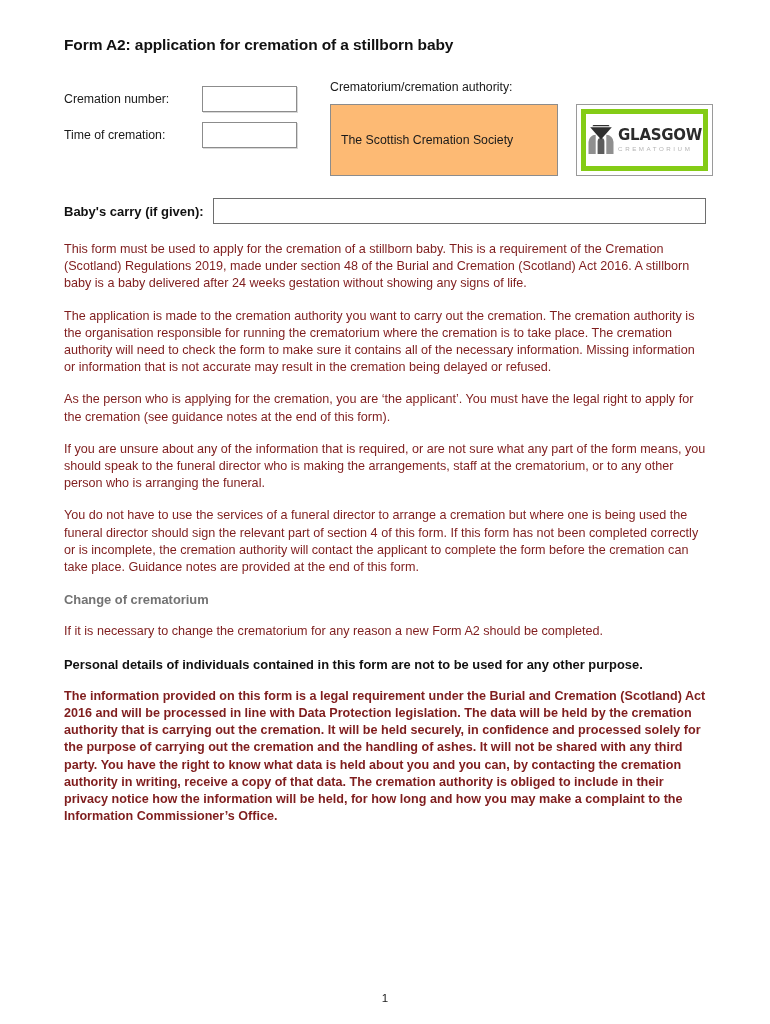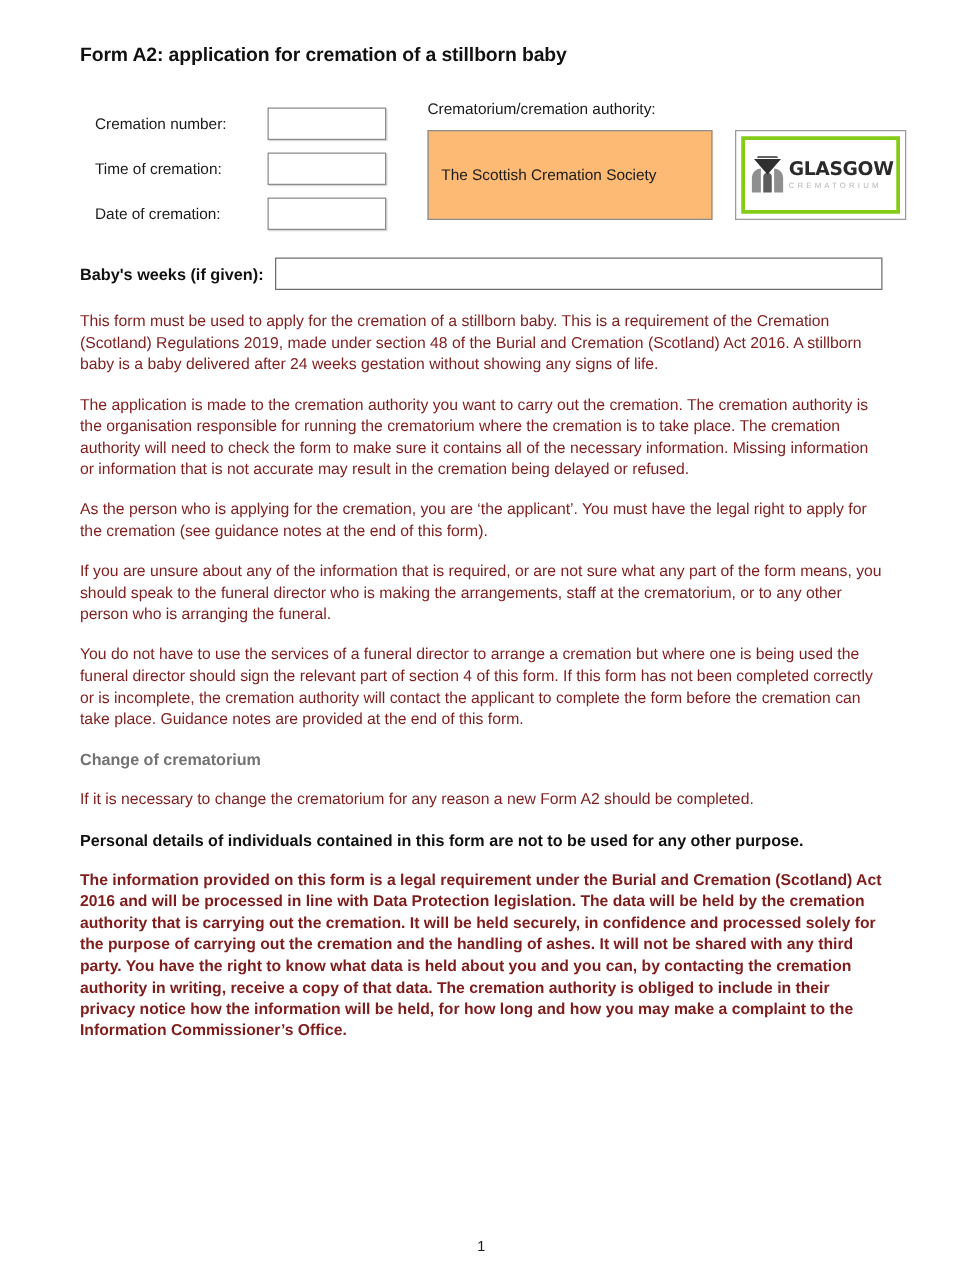--- a/index.html
+++ b/index.html
@@ -32,21 +32,20 @@
     margin: 0;
     padding-top: 8px;
     color: #111111;
   }
 
   
   .header-block {
     margin-top: 26px;
     display: flex;
     align-items: flex-start;
-    margin-left: 12px;
   }
   .left-fields {
     width: 258px;
     flex: 0 0 258px;
     padding-top: 6px;
   }
   .field-row {
     display: flex;
     align-items: center;
     margin-bottom: 10px;
@@ -103,26 +102,26 @@
     margin-left: 18px;
     border: 1px solid #9a9a9a;
     background: #ffffff;
     box-sizing: border-box;
     padding: 4px;
     display: flex;
     align-items: center;
     justify-content: center;
   }
   .logo-inner {
-    border: 3px solid #84cc16;
+    border: 5px solid #84cc16;
     width: 100%;
     height: 100%;
     display: flex;
     align-items: center;
-    justify-content: space-between;
+    justify-content: center;
     padding: 0 4px;
     box-sizing: border-box;
   }
   .logo-mark {
     width: 28px;
     height: 30px;
     flex: 0 0 28px;
     margin-right: 3px;
   }
   .logo-words {
@@ -218,24 +217,20 @@
       <div class="field-row">
         <span class="field-label">Cremation number:</span>
         <div class="field-box"></div>
       </div>
 
       <div class="field-row">
         <span class="field-label">Time of cremation:</span>
         <div class="field-box"></div>
       </div>
 
-      <div class="field-row">
-        <span class="field-label">Date of cremation:</span>
-        <div class="field-box"></div>
-      </div>
 
     </div>
 
     <div class="right-block">
       <div class="auth-label">Crematorium/cremation authority:</div>
       <div class="auth-row">
 
         <div class="auth-box">
           <span class="auth-box-text">The Scottish Cremation Society</span>
         </div>
@@ -257,21 +252,21 @@
             </span>
           </div>
         </div>
 
       </div>
     </div>
 
   </div>
 
   <div class="baby-row">
-    <span class="baby-label">Baby's weeks (if given):</span>
+    <span class="baby-label">Baby's carry (if given):</span>
     <div class="baby-box"></div>
   </div>
 
   <div class="body-copy">
 
     <p class="para">This form must be used to apply for the cremation of a stillborn baby. This is a requirement of the Cremation (Scotland) Regulations 2019, made under section 48 of the Burial and Cremation (Scotland) Act 2016. A stillborn baby is a baby delivered after 24 weeks gestation without showing any signs of life.</p>
     <p class="para">The application is made to the cremation authority you want to carry out the cremation. The cremation authority is the organisation responsible for running the crematorium where the cremation is to take place. The cremation authority will need to check the form to make sure it contains all of the necessary information. Missing information or information that is not accurate may result in the cremation being delayed or refused.</p>
     <p class="para">As the person who is applying for the cremation, you are ‘the applicant’. You must have the legal right to apply for the cremation (see guidance notes at the end of this form).</p>
     <p class="para">If you are unsure about any of the information that is required, or are not sure what any part of the form means, you should speak to the funeral director who is making the arrangements, staff at the crematorium, or to any other person who is arranging the funeral.</p>
     <p class="para">You do not have to use the services of a funeral director to arrange a cremation but where one is being used the funeral director should sign the relevant part of section 4 of this form. If this form has not been completed correctly or is incomplete, the cremation authority will contact the applicant to complete the form before the cremation can take place. Guidance notes are provided at the end of this form.</p>

